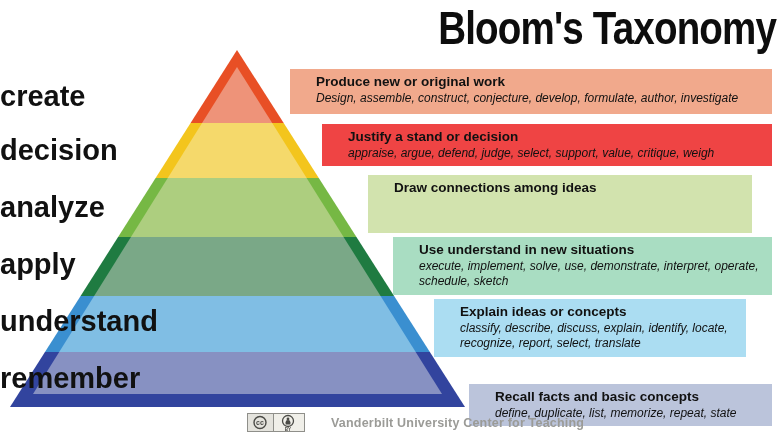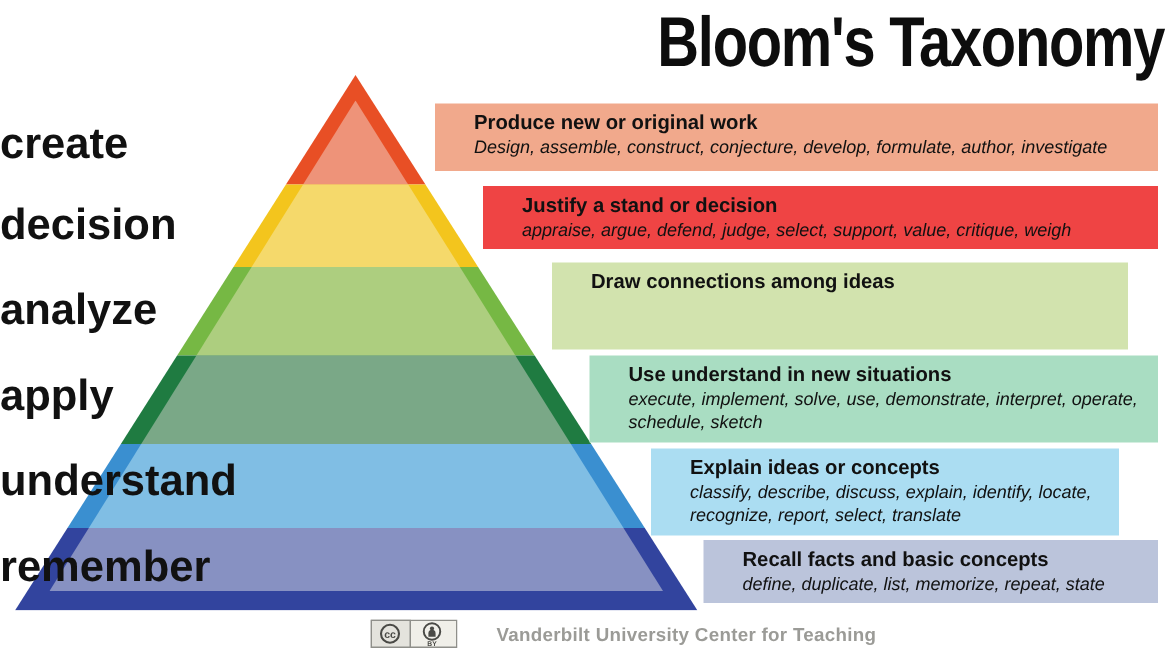--- a/index.html
+++ b/index.html
@@ -101,21 +101,21 @@
     <div class="heading">Draw connections among ideas</div>
   </div>
   <div class="desc-box box-3" style="background: rgb(169, 221, 194);">
     <div class="heading">Use understand in new situations</div>
     <div class="terms">execute, implement, solve, use, demonstrate, interpret, operate, schedule, sketch</div>
   </div>
   <div class="desc-box box-4" style="background: rgb(171, 221, 242);">
     <div class="heading">Explain ideas or concepts</div>
     <div class="terms">classify, describe, discuss, explain, identify, locate, recognize, report, select, translate</div>
   </div>
-  <div class="desc-box box-5" style="background: rgb(187, 196, 219);">
+  <div class="desc-box box-5" style="background: rgb(187, 196, 219); margin-top: 24px;">
     <div class="heading">Recall facts and basic concepts</div>
     <div class="terms">define, duplicate, list, memorize, repeat, state</div>
   </div>
 
   <div class="footer">
     <svg width="58" height="19" viewBox="0 0 58 19">
       <rect x="0.5" y="0.5" width="57" height="18" fill="#f0efe9" stroke="#8f8f8a"></rect>
       <rect x="0.5" y="0.5" width="26" height="18" fill="#e4e3dd" stroke="#8f8f8a"></rect>
       <circle cx="13" cy="9.5" r="6" fill="none" stroke="#4a4a46" stroke-width="1.4"></circle>
       <text x="13" y="12" text-anchor="middle" font-size="7" font-weight="bold" font-family="Liberation Sans, sans-serif" fill="#4a4a46" id="cc-glyph">cc</text>

